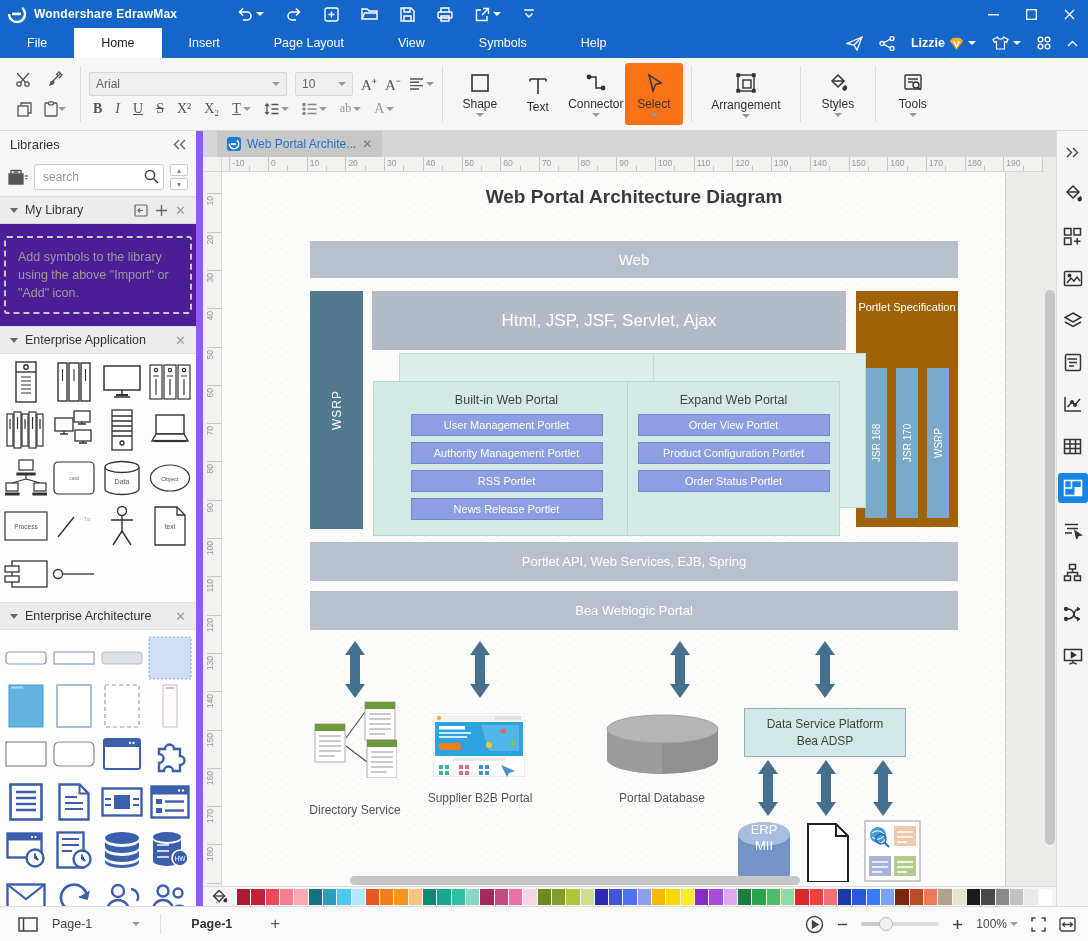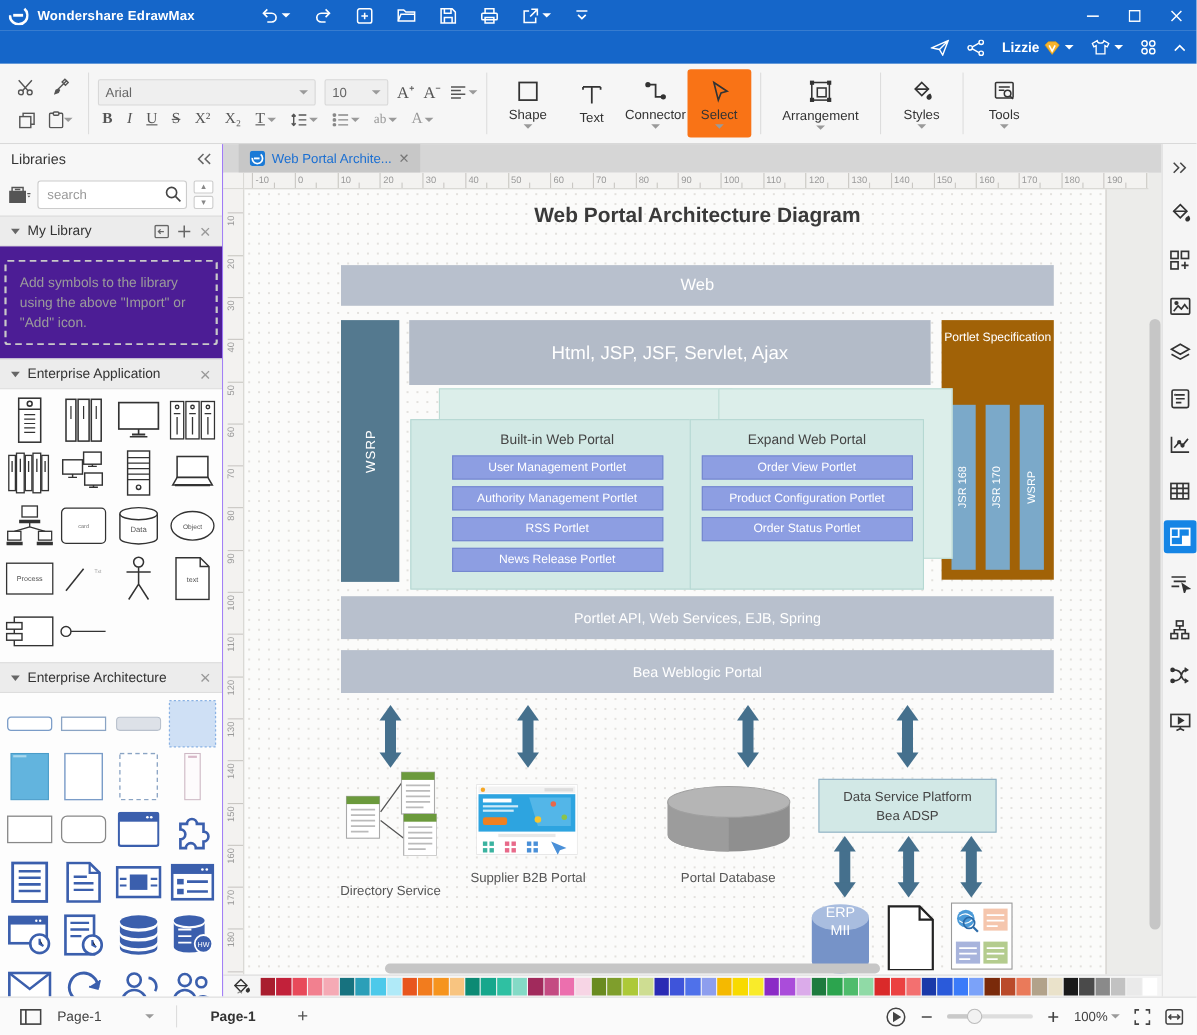--- a/index.html
+++ b/index.html
@@ -39,21 +39,21 @@
   .select-box { height:24px; background:#efefef; border:1px solid #d8d8d8; border-radius:2px; display:flex; align-items:center; padding:0 6px; color:#666; font-size:12px; cursor:pointer; }
   .select-box .grow { flex:1; }
   .caret-down-g { width:0; height:0; border-left:4px solid transparent; border-right:4px solid transparent; border-top:4px solid #9a9a9a; display:inline-block; }
   .fmt-btn { background:none; border:none; font-size:14px; color:#555; cursor:pointer; display:flex; align-items:center; gap:2px; font-family:"Liberation Serif", serif; }
   .big-btn { width:58px; height:62px; background:none; border:none; border-radius:3px; display:flex; flex-direction:column; align-items:center; justify-content:center; gap:3px; font-size:12px; color:#333; cursor:pointer; font-family:"Liberation Sans", sans-serif; }
   .big-btn.active { background:#f97316; }
   .big-btn .caret-down-g { margin-top:-1px; }
   .wide { width:92px; }
 
   
-  .left-panel { position:absolute; left:0; top:131px; width:203px; height:775px; background:#f7f7f7; border-right:1px solid #8b5cf6; overflow:hidden; }
+  .left-panel { position:absolute; left:0; top:131px; width:203px; height:775px; background:#f7f7f7; border-right:7px solid #8b5cf6; overflow:hidden; }
   .lp-header { height:27px; display:flex; align-items:center; padding:0 10px; font-size:13px; color:#333; }
   .lp-header .sp { flex:1; }
   .lp-search-row { height:38px; display:flex; align-items:center; padding:0 8px; gap:6px; }
   .search-wrap { flex:1; position:relative; }
   .search-input { width:100%; height:26px; border:1px solid #ccc; border-radius:3px; background:#fff; padding:0 24px 0 8px; font-size:12px; font-family:"Liberation Sans",sans-serif; color:#444; }
   .search-input::placeholder { color:#999; }
   .search-mag { position:absolute; right:5px; top:5px; }
   .updown { display:flex; flex-direction:column; gap:2px; }
   .ud-btn { width:18px; height:12px; border:1px solid #ccc; background:#fff; border-radius:2px; font-size:7px; color:#888; line-height:9px; cursor:pointer; padding:0; }
   .sec-header { height:28px; background:#ececec; border-top:1px solid #ddd; border-bottom:1px solid #ddd; display:flex; align-items:center; padding:0 10px; gap:7px; font-size:12.5px; color:#333; }
@@ -218,20 +218,29 @@
         </button>
       <button class="win-btn">
           <svg width="11" height="11" viewBox="0 0 11 11" stroke="#fff" stroke-width="1.3">
             <path d="M1 1 L10 10 M10 1 L1 10"></path>
           </svg>
         </button>
     </div>
   </div>
 
   <div class="menubar">
+    <div class="menu-tabs" id="menu-tabs">
+        <div class="menu-tab">File</div>
+        <div class="menu-tab active">Home</div>
+        <div class="menu-tab">Insert</div>
+        <div class="menu-tab">Page Layout</div>
+        <div class="menu-tab">View</div>
+        <div class="menu-tab">Symbols</div>
+        <div class="menu-tab">Help</div>
+      </div>
     <div class="menu-right">
       <span class="menu-ric">
         <svg width="17" height="15" viewBox="0 0 17 15" fill="none" stroke="#fff" stroke-width="1.3">
             <path d="M1 7.5 L16 1 L11 14 L8 9 z M16 1 L8 9"></path>
           </svg>
       </span>
       <span class="menu-ric">
         <svg width="16" height="15" viewBox="0 0 16 15" fill="none" stroke="#fff" stroke-width="1.3">
             <circle cx="3" cy="7.5" r="2"></circle>
             <circle cx="13" cy="2.5" r="2"></circle>

